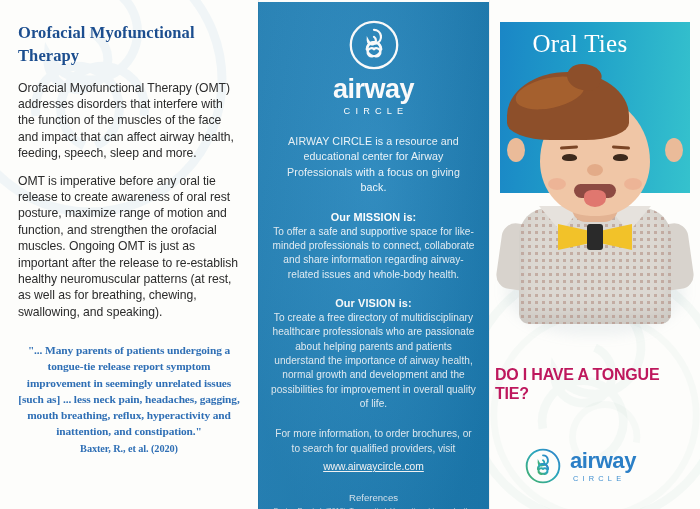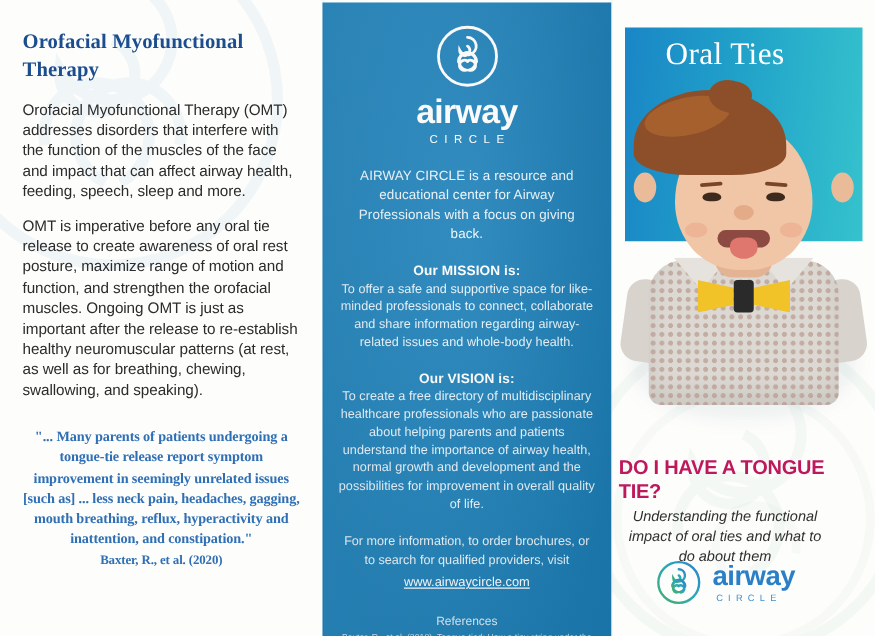--- a/index.html
+++ b/index.html
@@ -319,21 +319,20 @@
       <div class="cheek-r"></div>
       <div class="nose"></div>
       <div class="mouth"></div>
       <div class="tongue"></div>
     </div>
     <div class="hair"></div>
     <div class="hair-tuft"></div>
   </div>
 
   <h2 class="cover-h">DO I HAVE A TONGUE TIE?</h2>
-  <p class="cover-sub">Understanding the functional impact of oral ties and what to do about them</p>
 
   <div class="logo-bottom">
     <svg width="38" height="38" viewBox="0 0 100 100">
       <defs>
         <linearGradient id="lg" x1="0" y1="1" x2="1" y2="0">
           <stop offset="0%" stop-color="#46b06a"></stop>
           <stop offset="55%" stop-color="#2aa7bb"></stop>
           <stop offset="100%" stop-color="#2f7fcd"></stop>
         </linearGradient>
       </defs>

